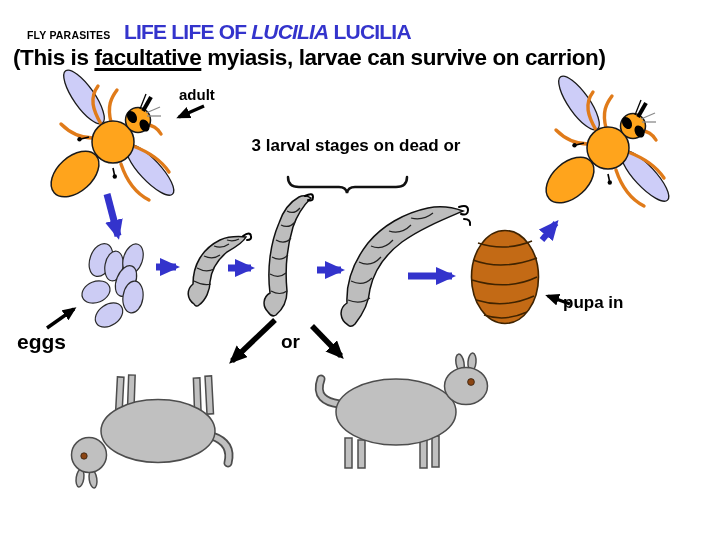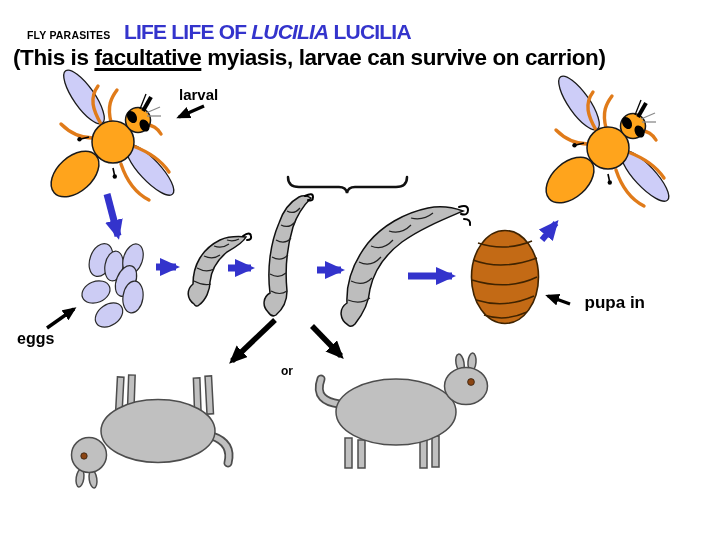--- a/index.html
+++ b/index.html
@@ -10,23 +10,23 @@
   }
   .slide svg{position:absolute;left:0;top:0;}
   .lbl{position:absolute;color:#000;font-weight:bold;white-space:nowrap;}
   .eyebrow{left:27px;top:29px;font-size:10.5px;letter-spacing:.2px;}
   .title{left:124px;top:20px;font-size:21px;letter-spacing:-0.8px;color:var(--title-blue,#3434CC);}
   .title .italic{font-style:italic;margin-top:32px;}
   .subtitle{left:13px;top:45px;font-size:22.5px;letter-spacing:-0.4px;text-align:right;}
   .subtitle .uline{text-decoration:underline;text-decoration-thickness:2.5px;text-underline-offset:3px;}
   .adult-label{left:179px;top:86px;font-size:15px;}
   .stages-label{left:240px;top:135px;width:232px;font-size:17px;line-height:22px;text-align:center;white-space:normal;}
-  .eggs-label{left:17px;top:330px;font-size:16px;}
-  .or-label{left:281px;top:364px;font-size:12px;}
-  .pupa-label{left:563px;top:293px;width:82px;font-size:17px;line-height:20px;text-align:right;white-space:normal;}
+  .eggs-label{left:17px;top:330px;font-size:21px;}
+  .or-label{left:281px;top:331px;font-size:19px;}
+  .pupa-label{left:563px;top:293px;width:82px;font-size:17px;line-height:20px;text-align:left;white-space:normal;}
 
   
   .wing{fill:var(--wing-lavender,#CDCDF8);stroke:#1a1a1a;stroke-width:1.3;}
   .leg{fill:none;stroke:var(--fly-leg-orange,#E07B1A);stroke-width:3.4;stroke-linecap:round;}
   .fbody{fill:var(--fly-body-orange,#FFA41C);stroke:#1a1a1a;stroke-width:1.5;}
   .pin{stroke:#000;stroke-width:1.6;}
   .whisk{stroke:#8a8a8a;stroke-width:1.3;}
   .ant{stroke:#000;stroke-width:4;}
   .ant2{stroke:#000;stroke-width:1.3;}
   .egg{fill:var(--egg-lavender,#CCCCF4);stroke:#2b2b2b;stroke-width:1.2;}
@@ -193,23 +193,24 @@
 
     <path class="brace" d="M288,177 Q288,187 299,187 L339,187 Q346,187 347,193 Q348,187 355,187 L396,187 Q407,187 407,177"></path>
   </svg>
 
   <div class="lbl eyebrow">FLY PARASITES</div>
 
   <div class="lbl title"><span>LIFE LIFE OF </span><span class="italic">LUCILIA</span><span> LUCILIA</span></div>
 
   <div class="lbl subtitle"><span>(This is </span><span class="uline">facultative</span><span> myiasis, larvae can survive on carrion)</span></div>
 
-  <div class="lbl adult-label">larval</div>
+  <div class="lbl adult-label">adult</div>
 
   <div class="lbl stages-label">
+    <div>3 larval stages on dead or</div>
   </div>
 
   <div class="lbl eggs-label">eggs</div>
 
   <div class="lbl or-label">or</div>
 
   <div class="lbl pupa-label">
     <div>pupa in</div>
   </div>
 

